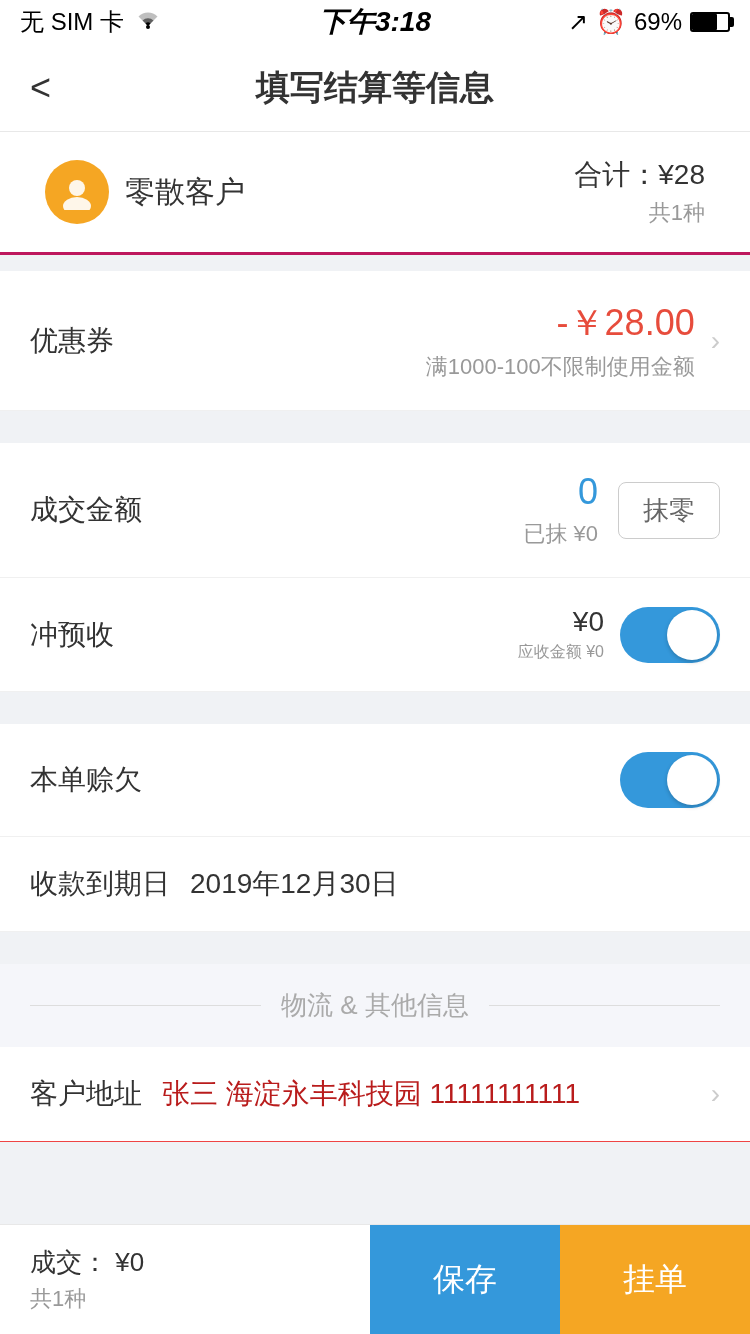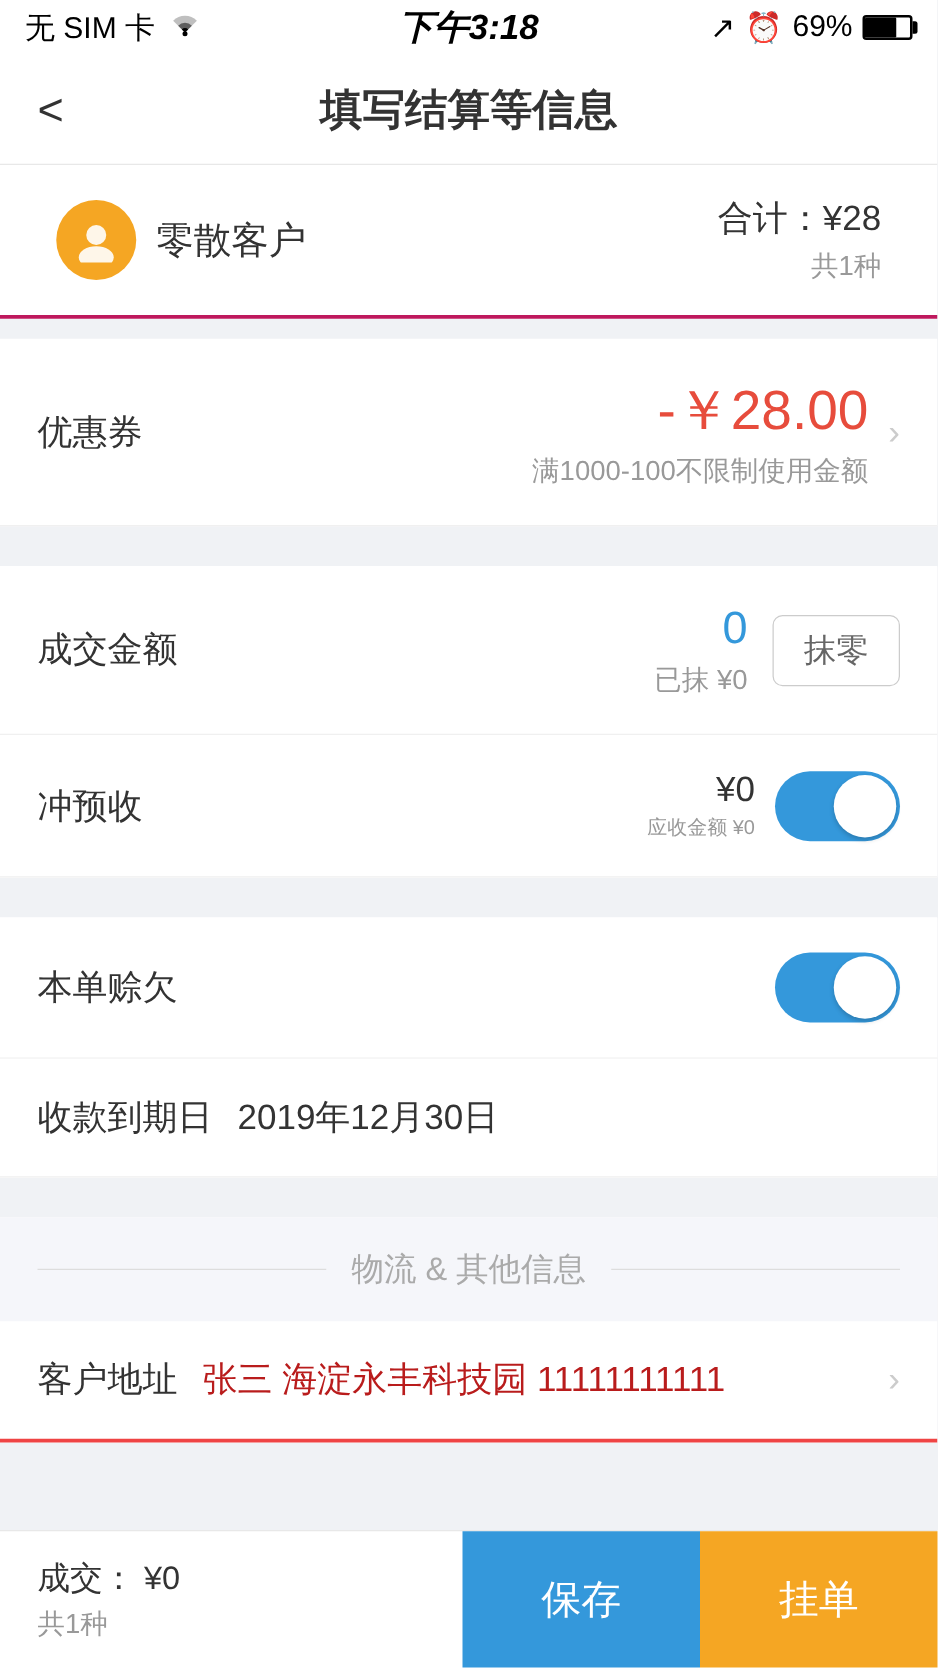--- a/index.html
+++ b/index.html
@@ -164,21 +164,21 @@
     }
     .row-right {
       display: flex;
       align-items: center;
       gap: 16px;
     }
     .row-right-stack {
       text-align: right;
     }
     .discount-amount {
-      font-size: 44px;
+      font-size: 36px;
       color: #e74c3c;
       font-weight: 500;
     }
     .discount-desc {
       font-size: 22px;
       color: #999;
       margin-top: 4px;
     }
     .chevron-right {
       font-size: 28px;
@@ -305,21 +305,21 @@
       flex: 1;
     }
 
     
     .address-row {
       background: #fff;
       padding: 28px 30px;
       display: flex;
       align-items: center;
       justify-content: space-between;
-      border-bottom: 3px solid #ef4444;
+      border-bottom: 1px solid #ef4444;
     }
     .address-label {
       font-size: 28px;
       color: #333;
       flex-shrink: 0;
       margin-right: 20px;
     }
     .address-value {
       font-size: 28px;
       color: #b91c1c;

